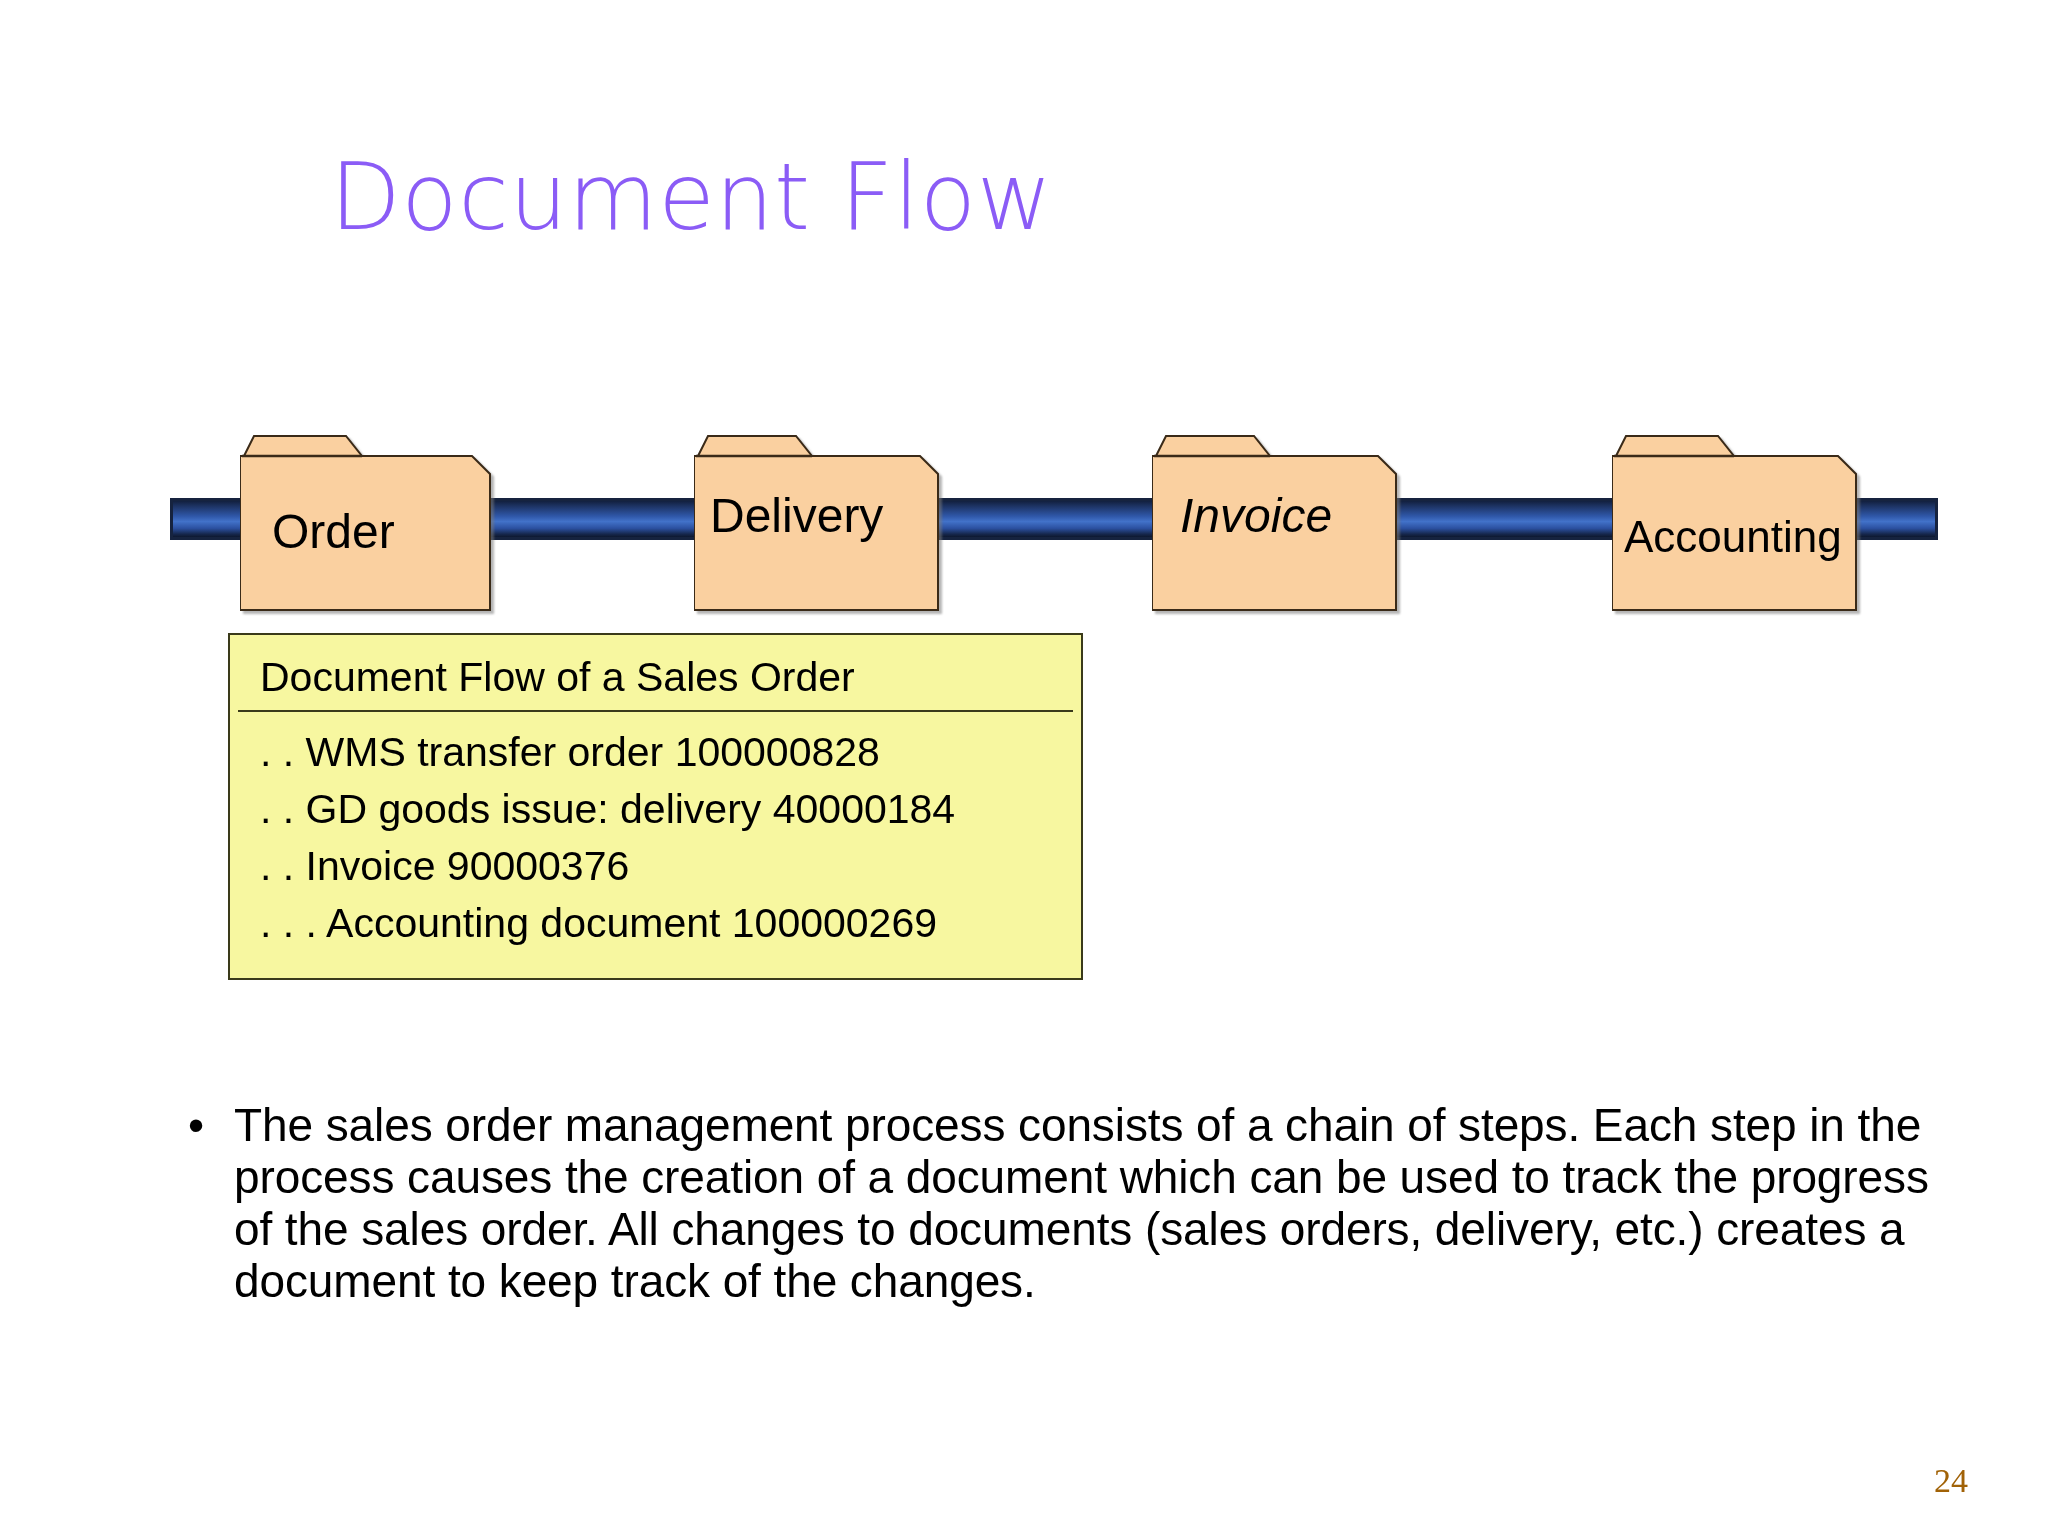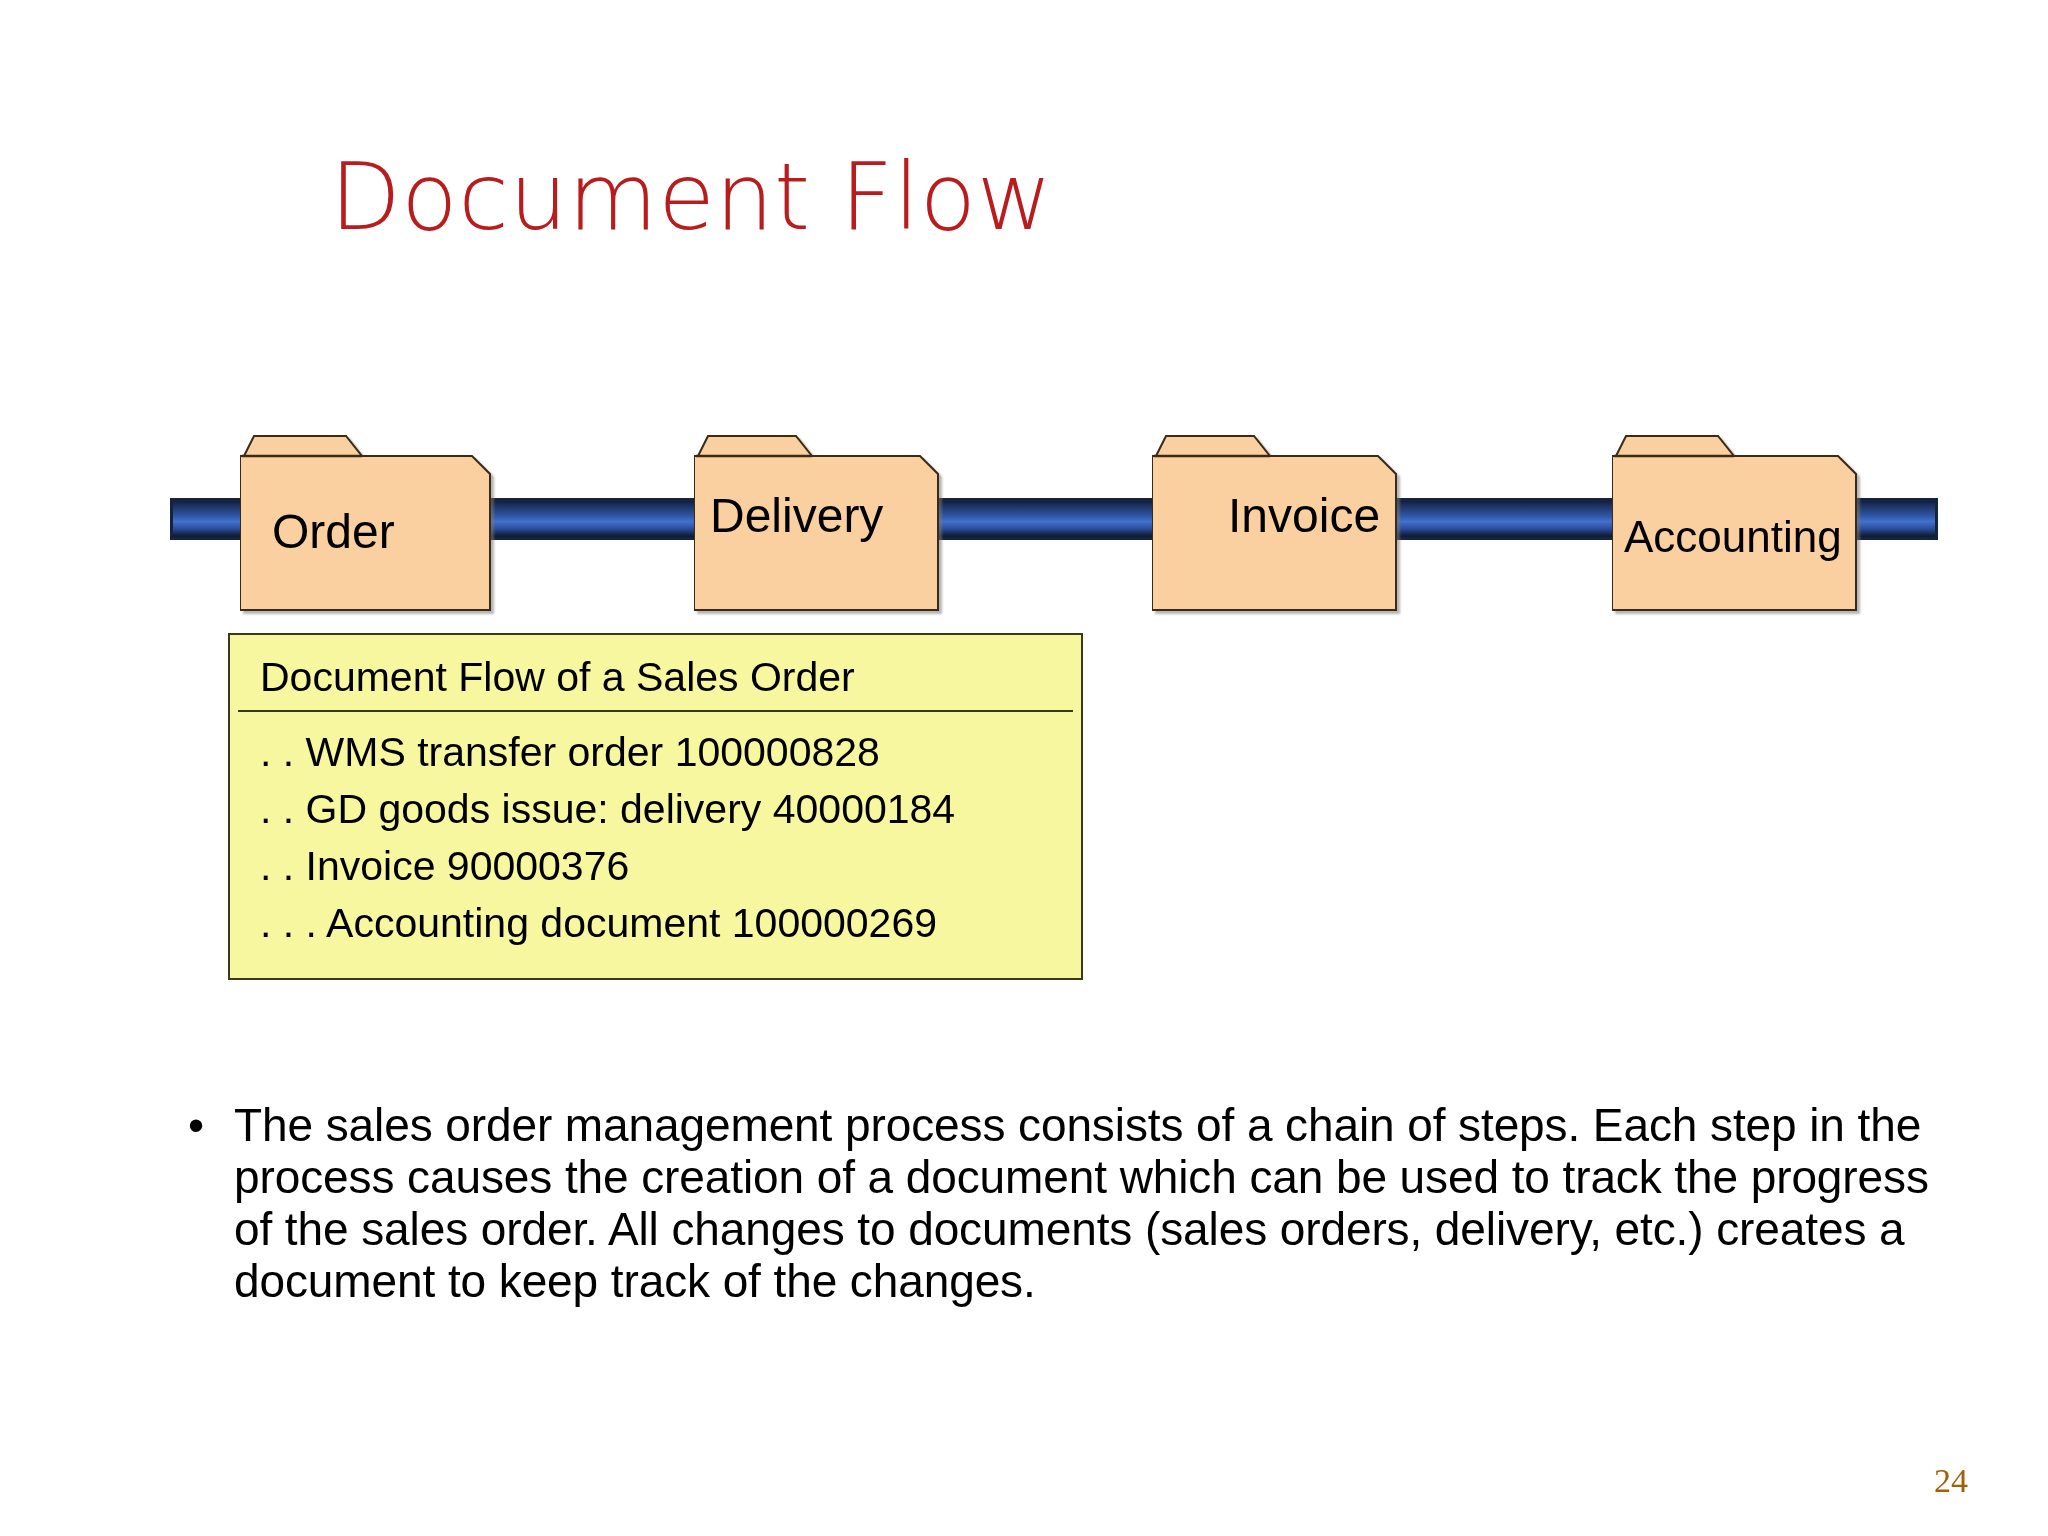--- a/index.html
+++ b/index.html
@@ -26,21 +26,21 @@
   
   #slide-title {
     position: absolute;
     left: 330px;
     top: 150px;
     font-family: "DejaVu Sans", sans-serif;
     font-weight: 300;
     font-size: 92px;
     line-height: 1.05;
     letter-spacing: 0.5px;
-    color: #b91c1c;
+    color: #8b5cf6;
     white-space: nowrap;
   }
 
   
   #flow-diagram {
     position: absolute;
     left: 0;
     top: 0;
     width: 2048px;
     height: 1536px;
@@ -170,21 +170,21 @@
           <line x1="2" y1="22" x2="118" y2="22" stroke="#3a2a18" stroke-width="2.5"></line>
         </svg>
       </div>
       <div class="folder-label" style="left: 710px; top: 488px; font-size: 48px;">Delivery</div>
       <div class="folder" style="left: 1152px; top: 434px;">
         <svg width="246" height="178" viewBox="0 0 246 178">
           <polygon points="4,22 14,2 102,2 118,22 226,22 244,40 244,176 0,176 0,22" fill="#fad0a0" stroke="#3a2a18" stroke-width="2" stroke-linejoin="miter"></polygon>
           <line x1="2" y1="22" x2="118" y2="22" stroke="#3a2a18" stroke-width="2.5"></line>
         </svg>
       </div>
-      <div class="folder-label" style="left: 1228px; top: 488px; font-size: 48px;">Invoice</div>
+      <div class="folder-label" style="left: 1180px; top: 488px; font-size: 48px; font-style: italic;">Invoice</div>
       <div class="folder" style="left: 1612px; top: 434px;">
         <svg width="246" height="178" viewBox="0 0 246 178">
           <polygon points="4,22 14,2 106,2 122,22 226,22 244,40 244,176 0,176 0,22" fill="#fad0a0" stroke="#3a2a18" stroke-width="2" stroke-linejoin="miter"></polygon>
           <line x1="2" y1="22" x2="122" y2="22" stroke="#3a2a18" stroke-width="2.5"></line>
         </svg>
       </div>
       <div class="folder-label" style="left: 1624px; top: 512px; font-size: 44px;">Accounting</div>
     </div>
 
   <div id="callout">

